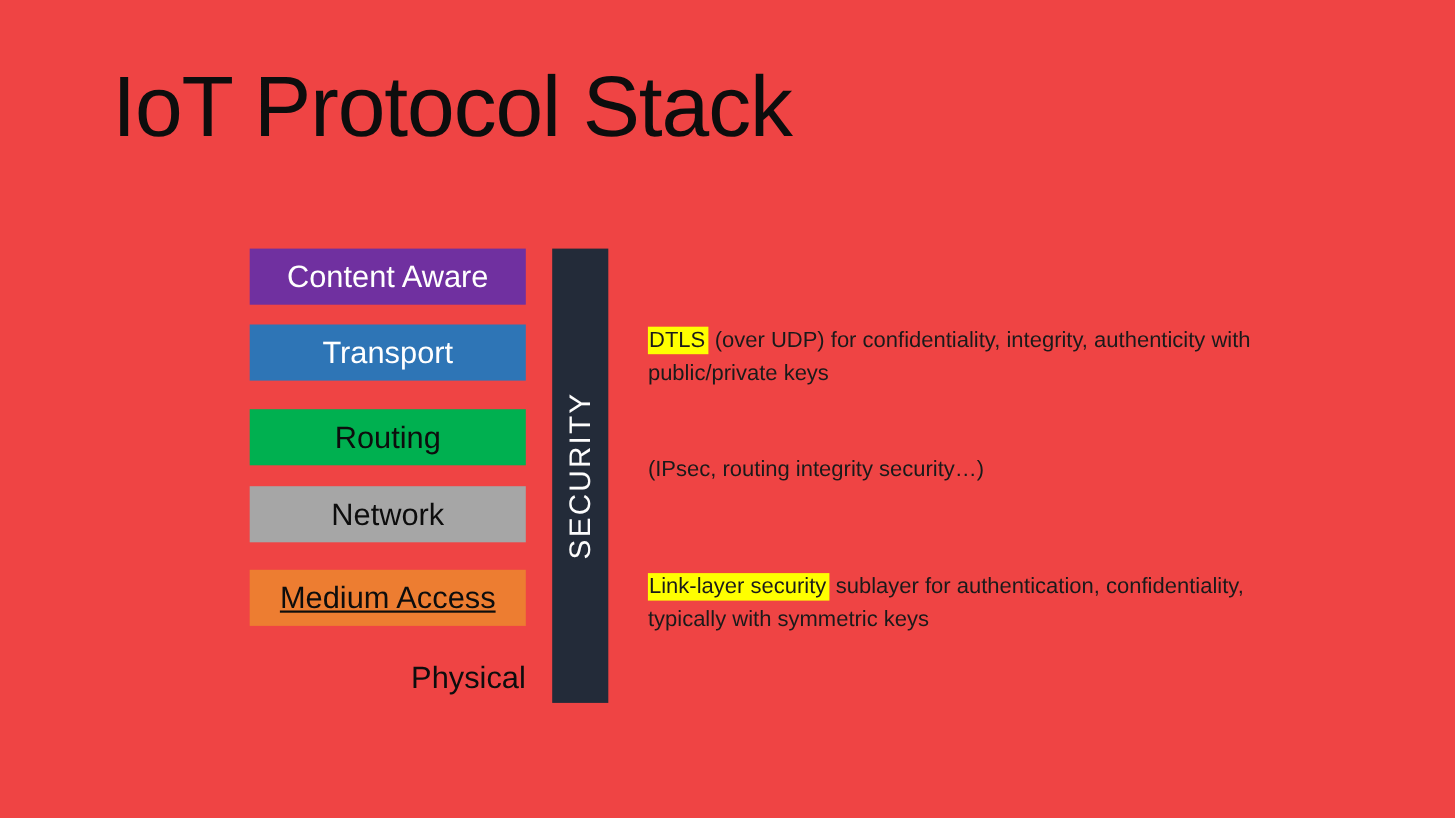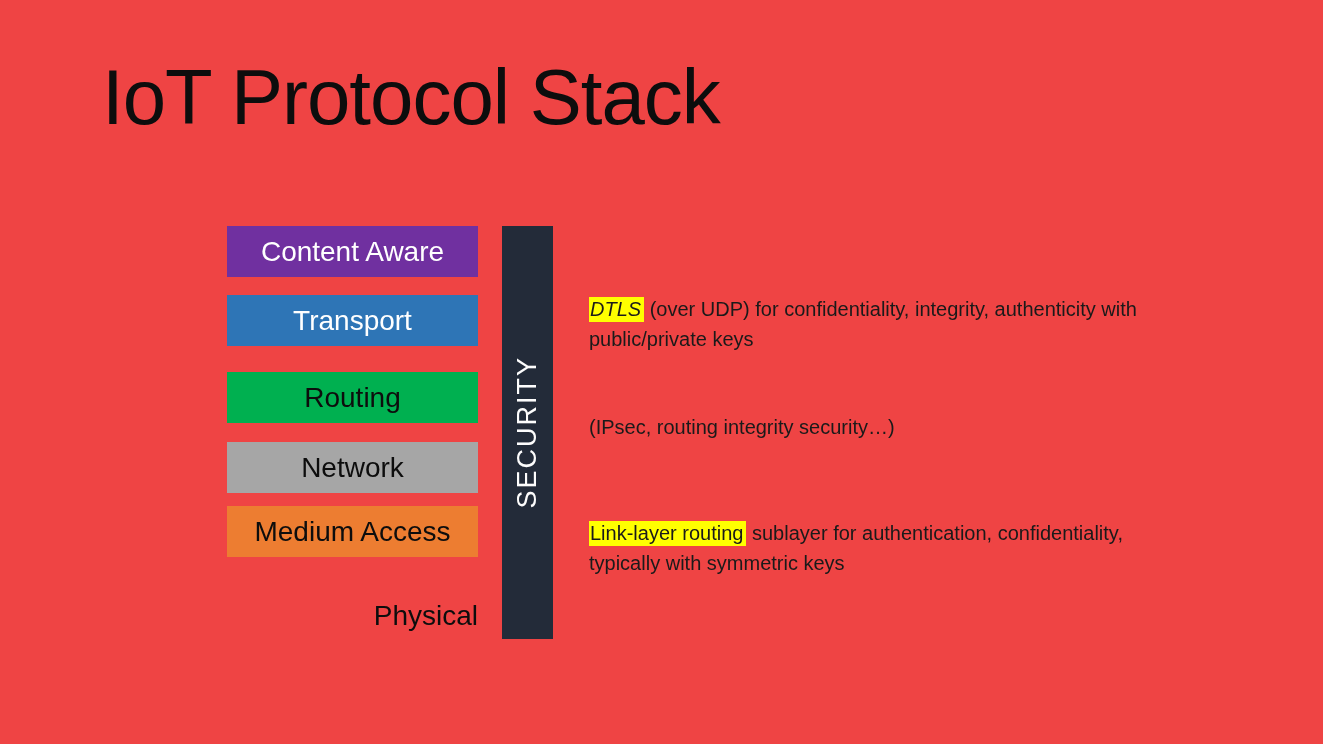--- a/index.html
+++ b/index.html
@@ -32,21 +32,21 @@
     height: 51px;
     display: flex;
     align-items: center;
     justify-content: center;
     font-size: 28px;
   }
   .layer-0 { top: 226px; }
   .layer-1 { top: 295px; }
   .layer-2 { top: 372px; }
   .layer-3 { top: 442px; }
-  .layer-4 { top: 506px; }
+  .layer-4 { top: 518px; text-decoration: underline; }
 
   .physical {
     position: absolute;
     left: 227px;
     top: 597px;
     width: 251px;
     height: 38px;
     display: flex;
     align-items: center;
     justify-content: flex-end;
@@ -118,24 +118,24 @@
   <div class="physical">
     <span>Physical</span>
   </div>
 
   <div class="security" style="background-color: rgb(35, 43, 57); color: rgb(253, 253, 253);">
     <span>SECURITY</span>
   </div>
 
 
   <div class="annotation a1">
-    <span class="hl" style="background-color: rgb(255, 255, 0); font-style: italic;">DTLS</span><span> (over UDP) for confidentiality, integrity, authenticity with public/private keys</span>
+    <span class="hl" style="background-color: rgb(255, 255, 0);">DTLS</span><span> (over UDP) for confidentiality, integrity, authenticity with public/private keys</span>
   </div>
 
   <div class="annotation a2">
     <span>(IPsec, routing integrity security…)</span>
   </div>
 
   <div class="annotation a3">
-    <span class="hl" style="background-color: rgb(255, 255, 0);">Link-layer routing</span><span> sublayer for authentication, confidentiality, typically with symmetric keys</span>
+    <span class="hl" style="background-color: rgb(255, 255, 0);">Link-layer security</span><span> sublayer for authentication, confidentiality, typically with symmetric keys</span>
   </div>
 
 </div>
 
 </body></html>

